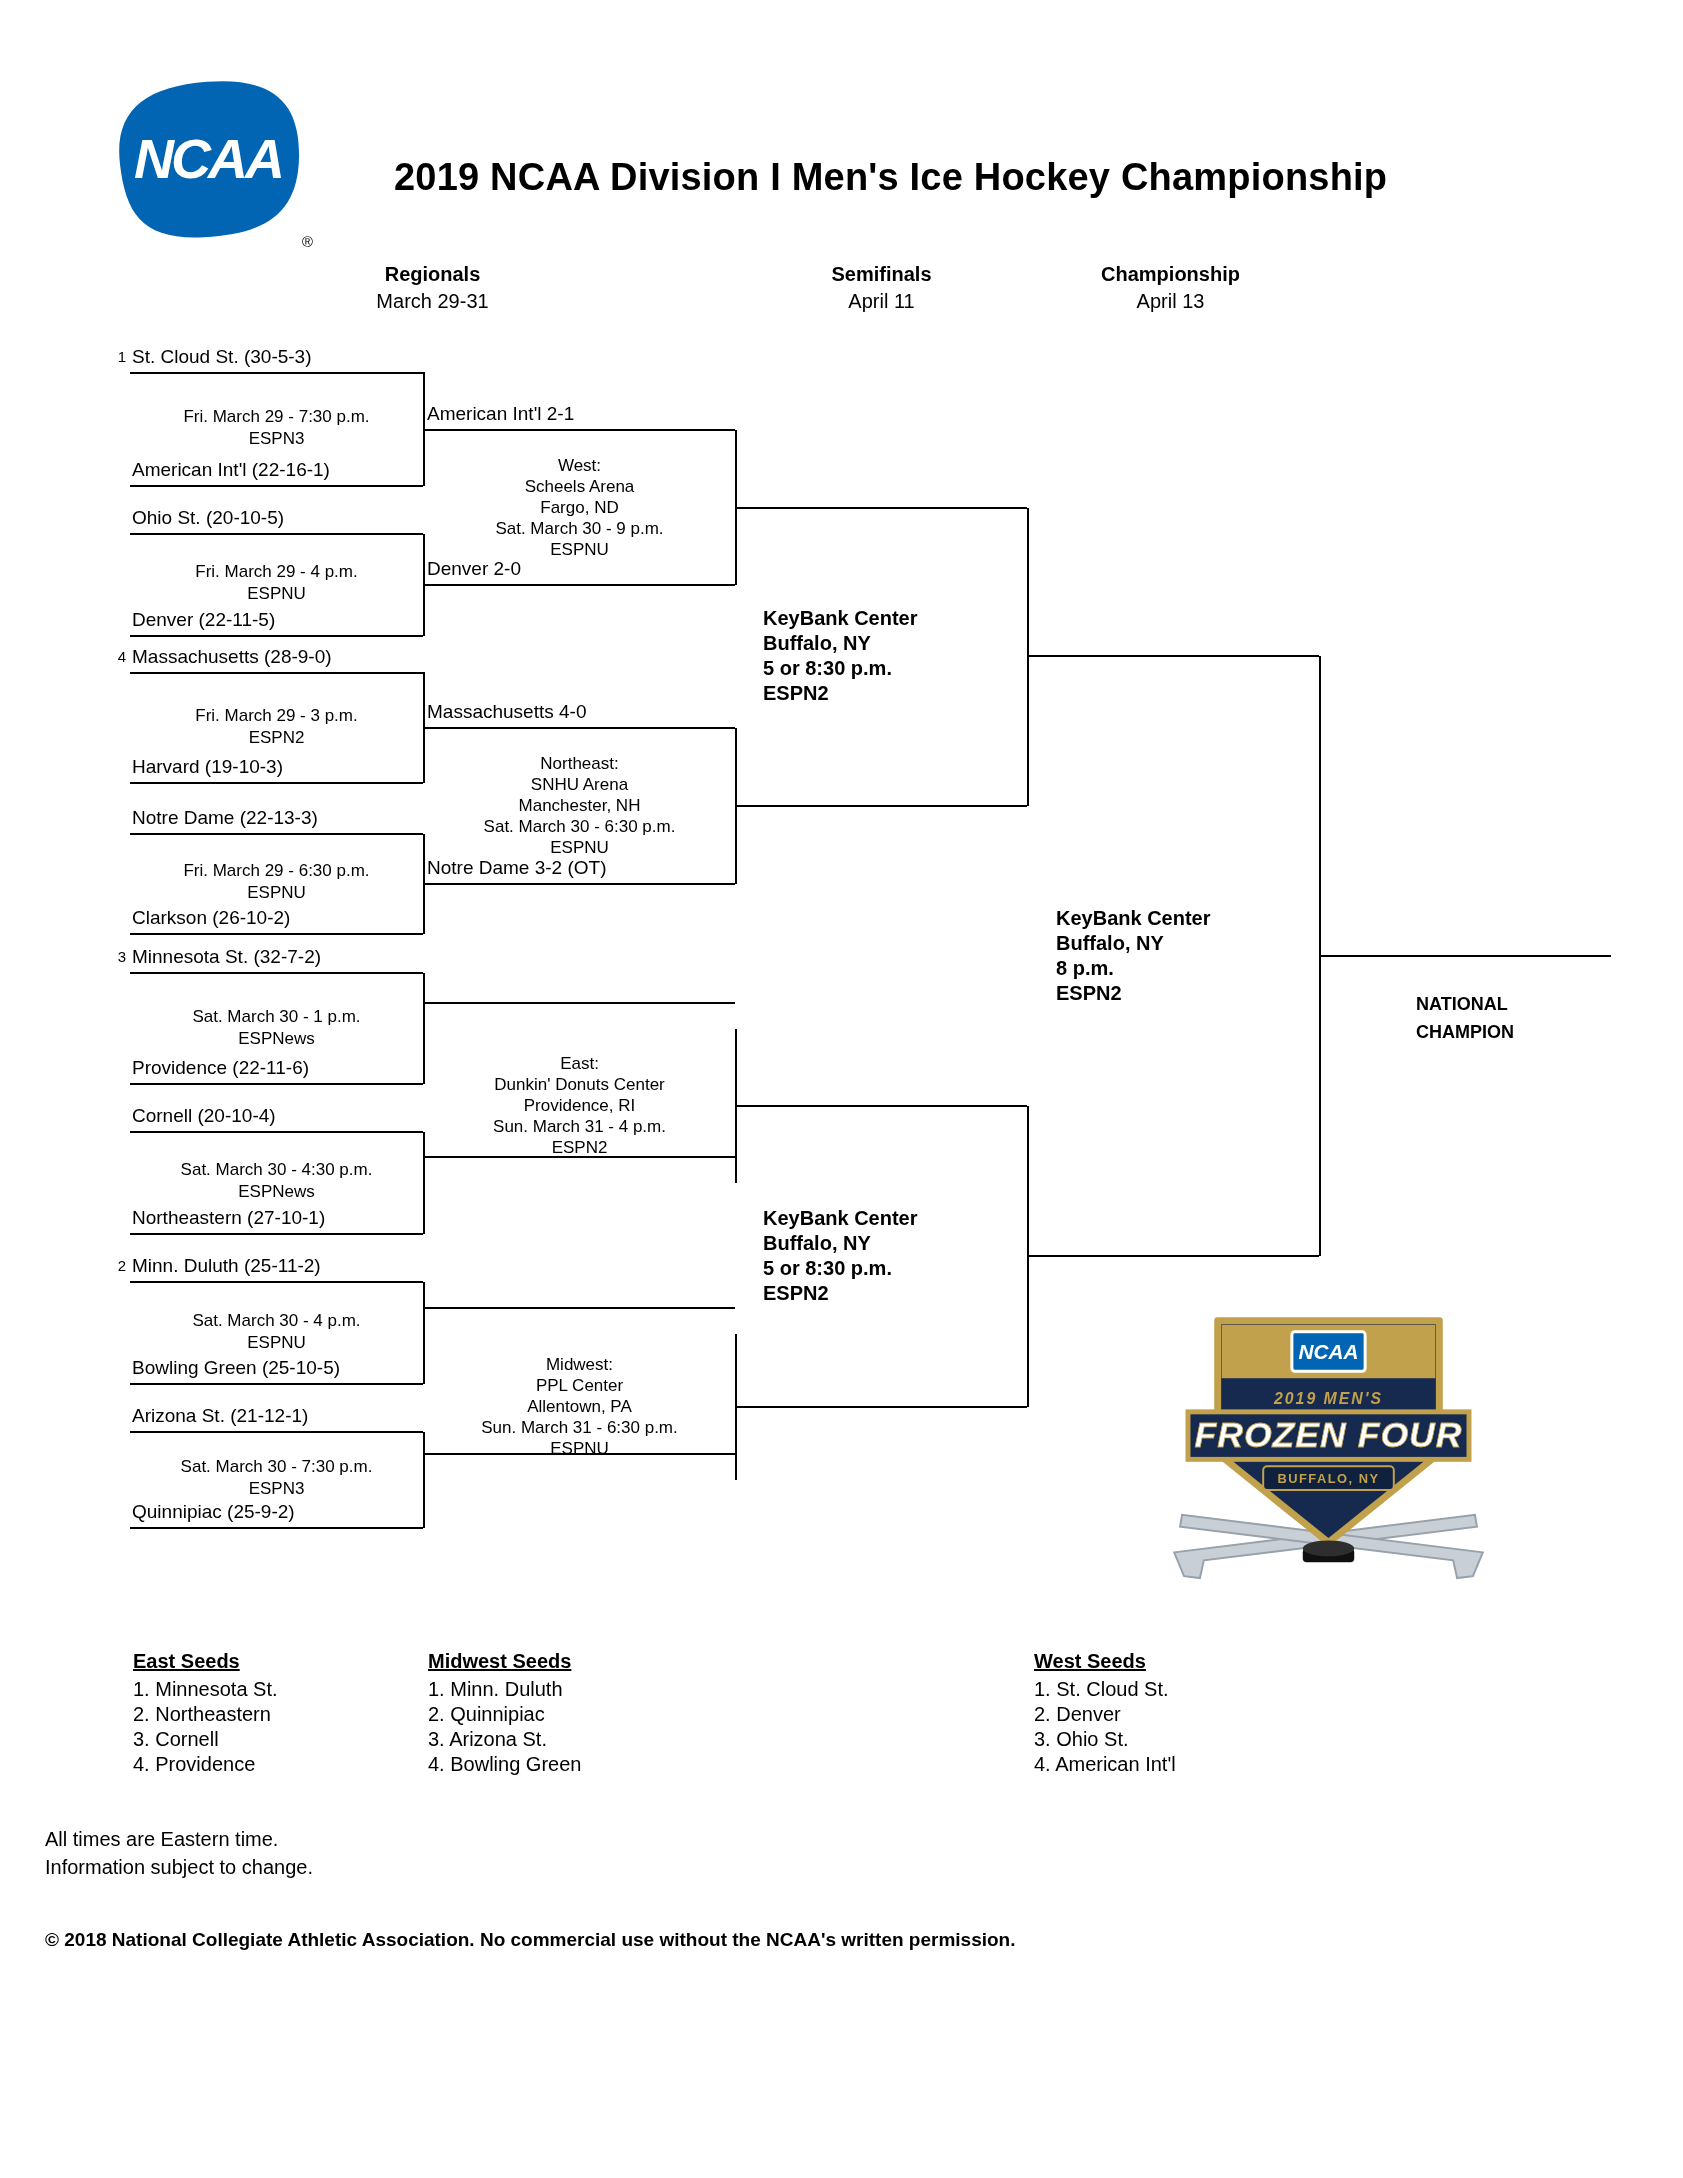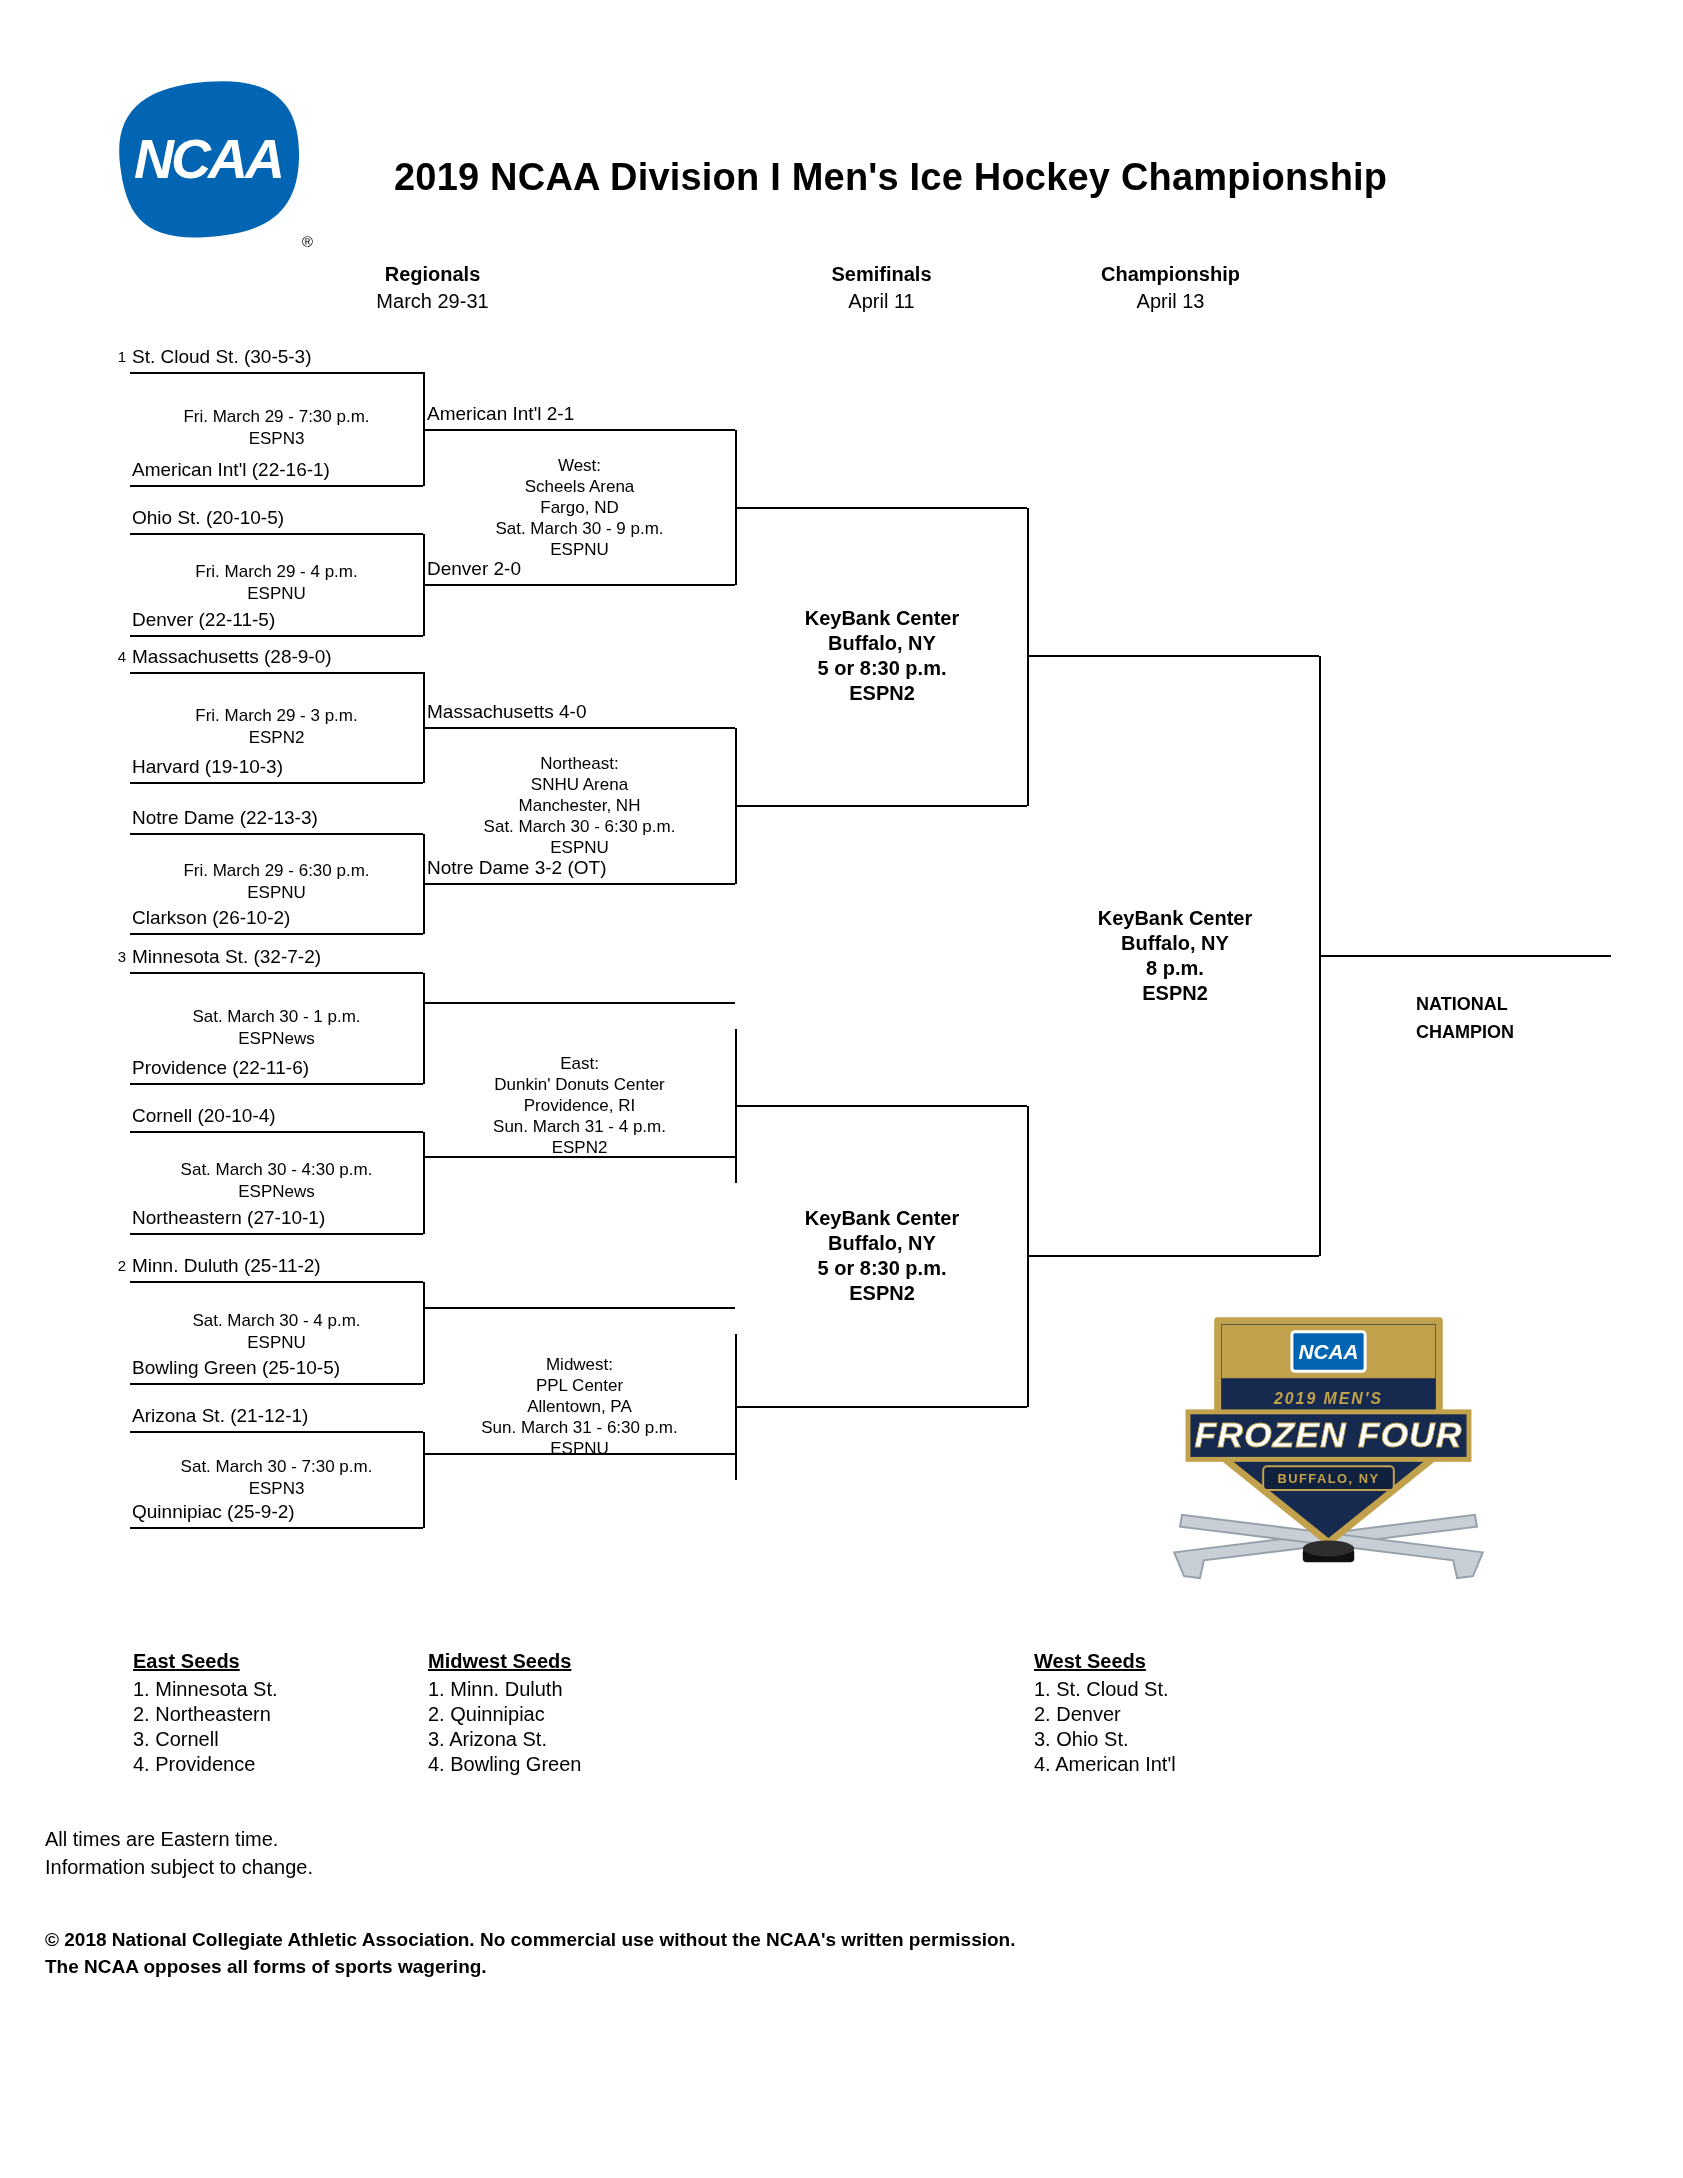--- a/index.html
+++ b/index.html
@@ -10,21 +10,21 @@
   .title { position:absolute; left:394px; top:156px; font-size:38px; font-weight:bold; letter-spacing:0.2px; white-space:nowrap; }
   .colhead { position:absolute; top:261px; width:257px; text-align:center; font-size:20px; line-height:27px; }
   .colhead .lbl { font-weight:bold; }
   .team { position:absolute; left:130px; width:293px; font-size:19px; line-height:26px;
           padding:0 0 2px 2px; border-bottom:2px solid #000; white-space:nowrap; }
   .team .seed { position:absolute; left:-22px; top:0; width:18px; text-align:right; font-size:15px; line-height:26px; }
   .gameinfo { position:absolute; left:130px; width:293px; text-align:center; font-size:17px; line-height:22px; }
   .winner { position:absolute; left:423px; width:312px; font-size:19px; line-height:26px;
             padding:0 0 2px 4px; border-bottom:2px solid #000; white-space:nowrap; }
   .regioninfo { position:absolute; left:431px; width:297px; text-align:center; font-size:17px; line-height:21px; }
-  .boldinfo { position:absolute; width:238px; text-align:center; font-size:20px; font-weight:bold; line-height:25px; }
+  .boldinfo { position:absolute; width:238px; text-align:left; font-size:20px; font-weight:bold; line-height:25px; }
   .natchamp { position:absolute; left:1416px; top:990px; font-size:18px; font-weight:bold; line-height:28px; }
   .seedcol { position:absolute; top:1649px; font-size:20px; line-height:25px; }
   .seedcol .hd { font-weight:bold; text-decoration:underline; margin-bottom:3px; }
   .footnote { position:absolute; left:45px; top:1825px; font-size:20px; line-height:28px; }
   .copyright { position:absolute; left:45px; top:1926px; font-size:19px; font-weight:bold; line-height:27px; }
   .connectors { position:absolute; left:0; top:0; pointer-events:none; }
   svg { display:block; }
 </style>
 </head>
 <body>
@@ -273,17 +273,16 @@
     <div>4. American Int'l</div>
   </div>
 
   <div class="footnote">
     <div>All times are Eastern time.</div>
     <div>Information subject to change.</div>
   </div>
 
   <div class="copyright">
     <div>© 2018 National Collegiate Athletic Association.  No commercial use without the NCAA's written permission.</div>
-    <div>The NCAA opposes all forms of sports wagering.</div>
   </div>
 
 </div>
 
 
 </body></html>

